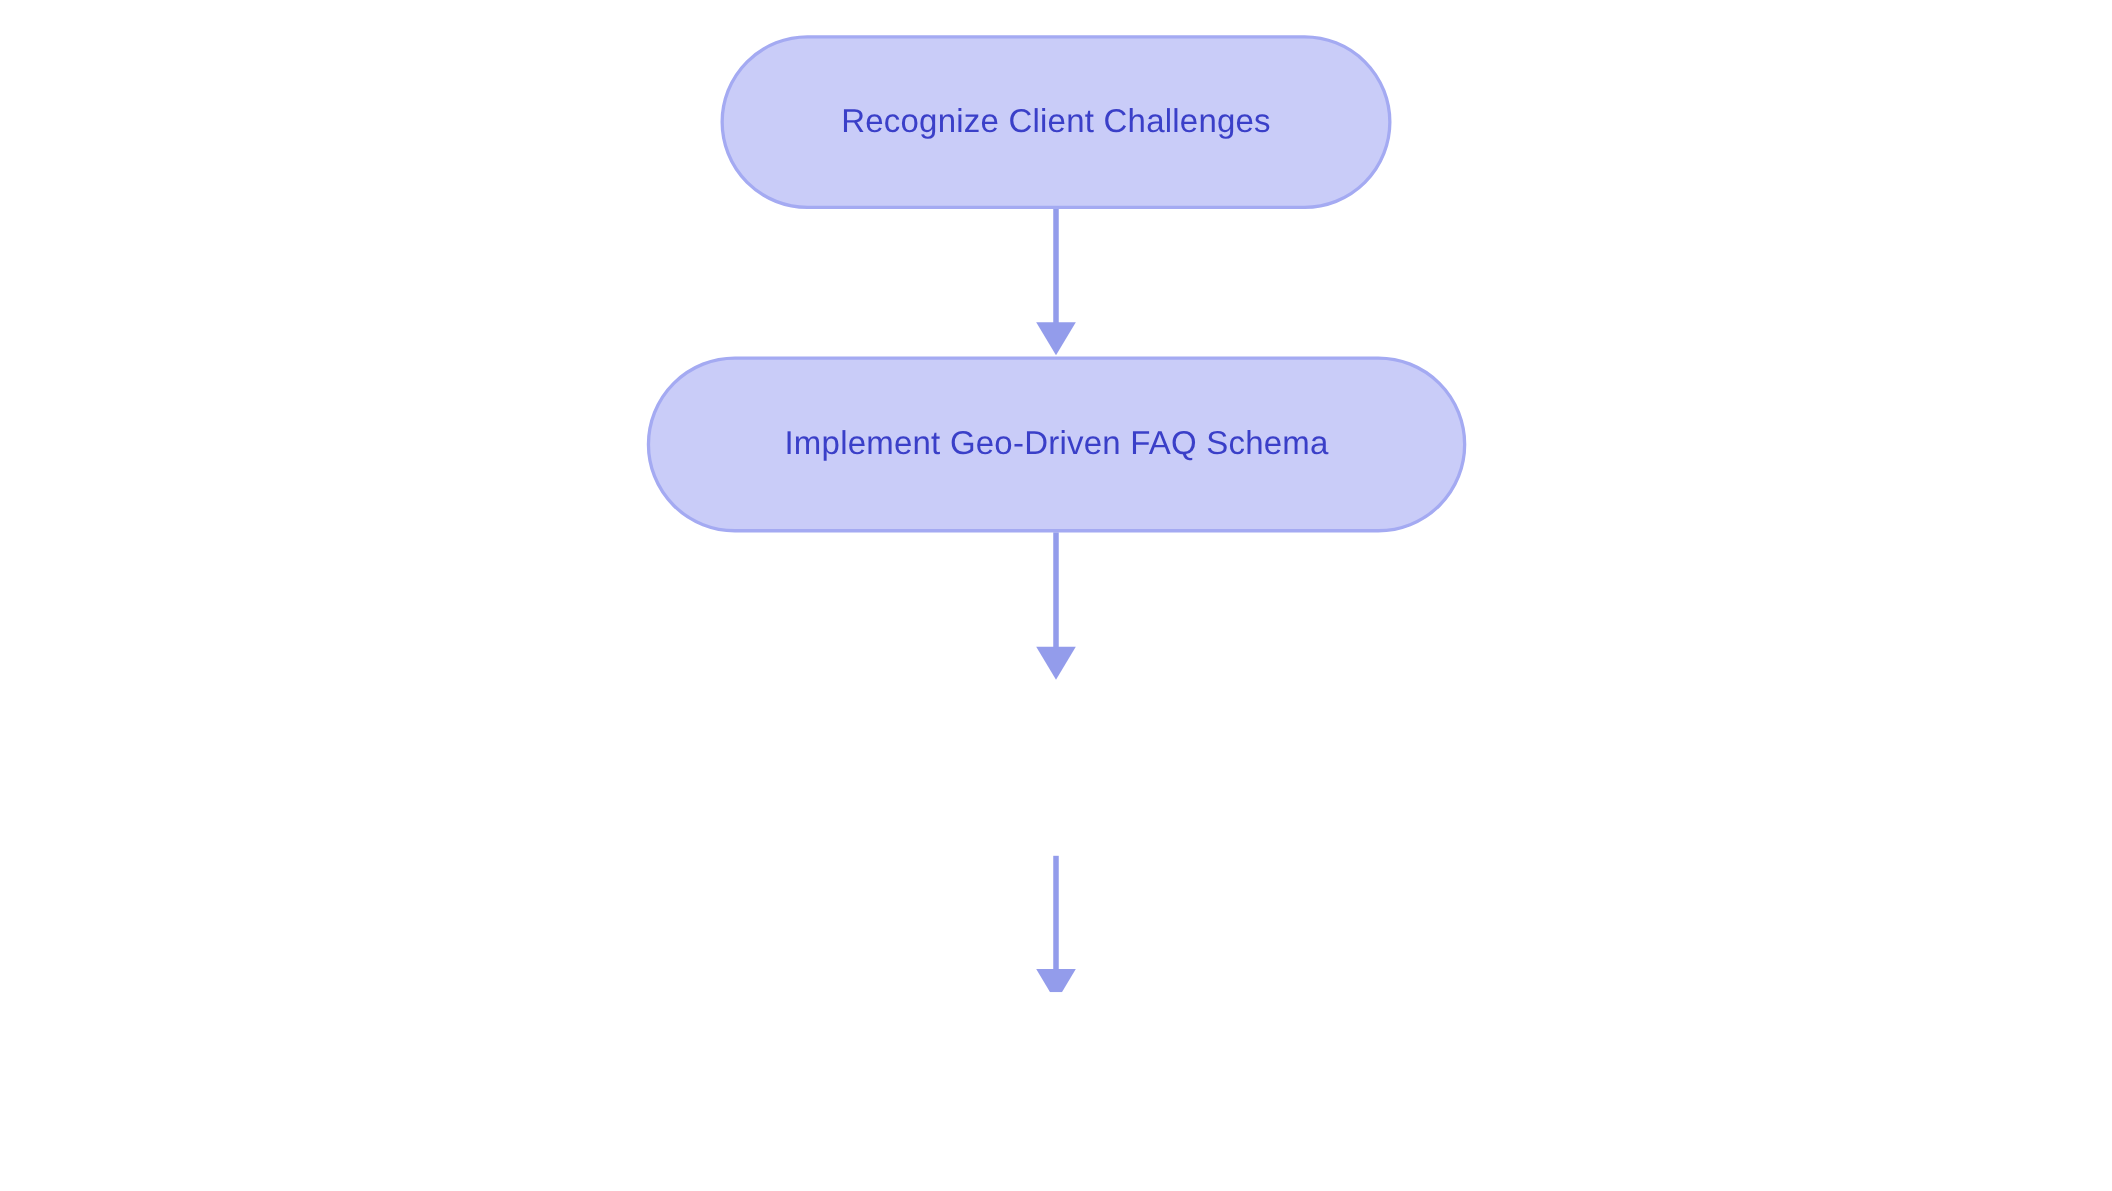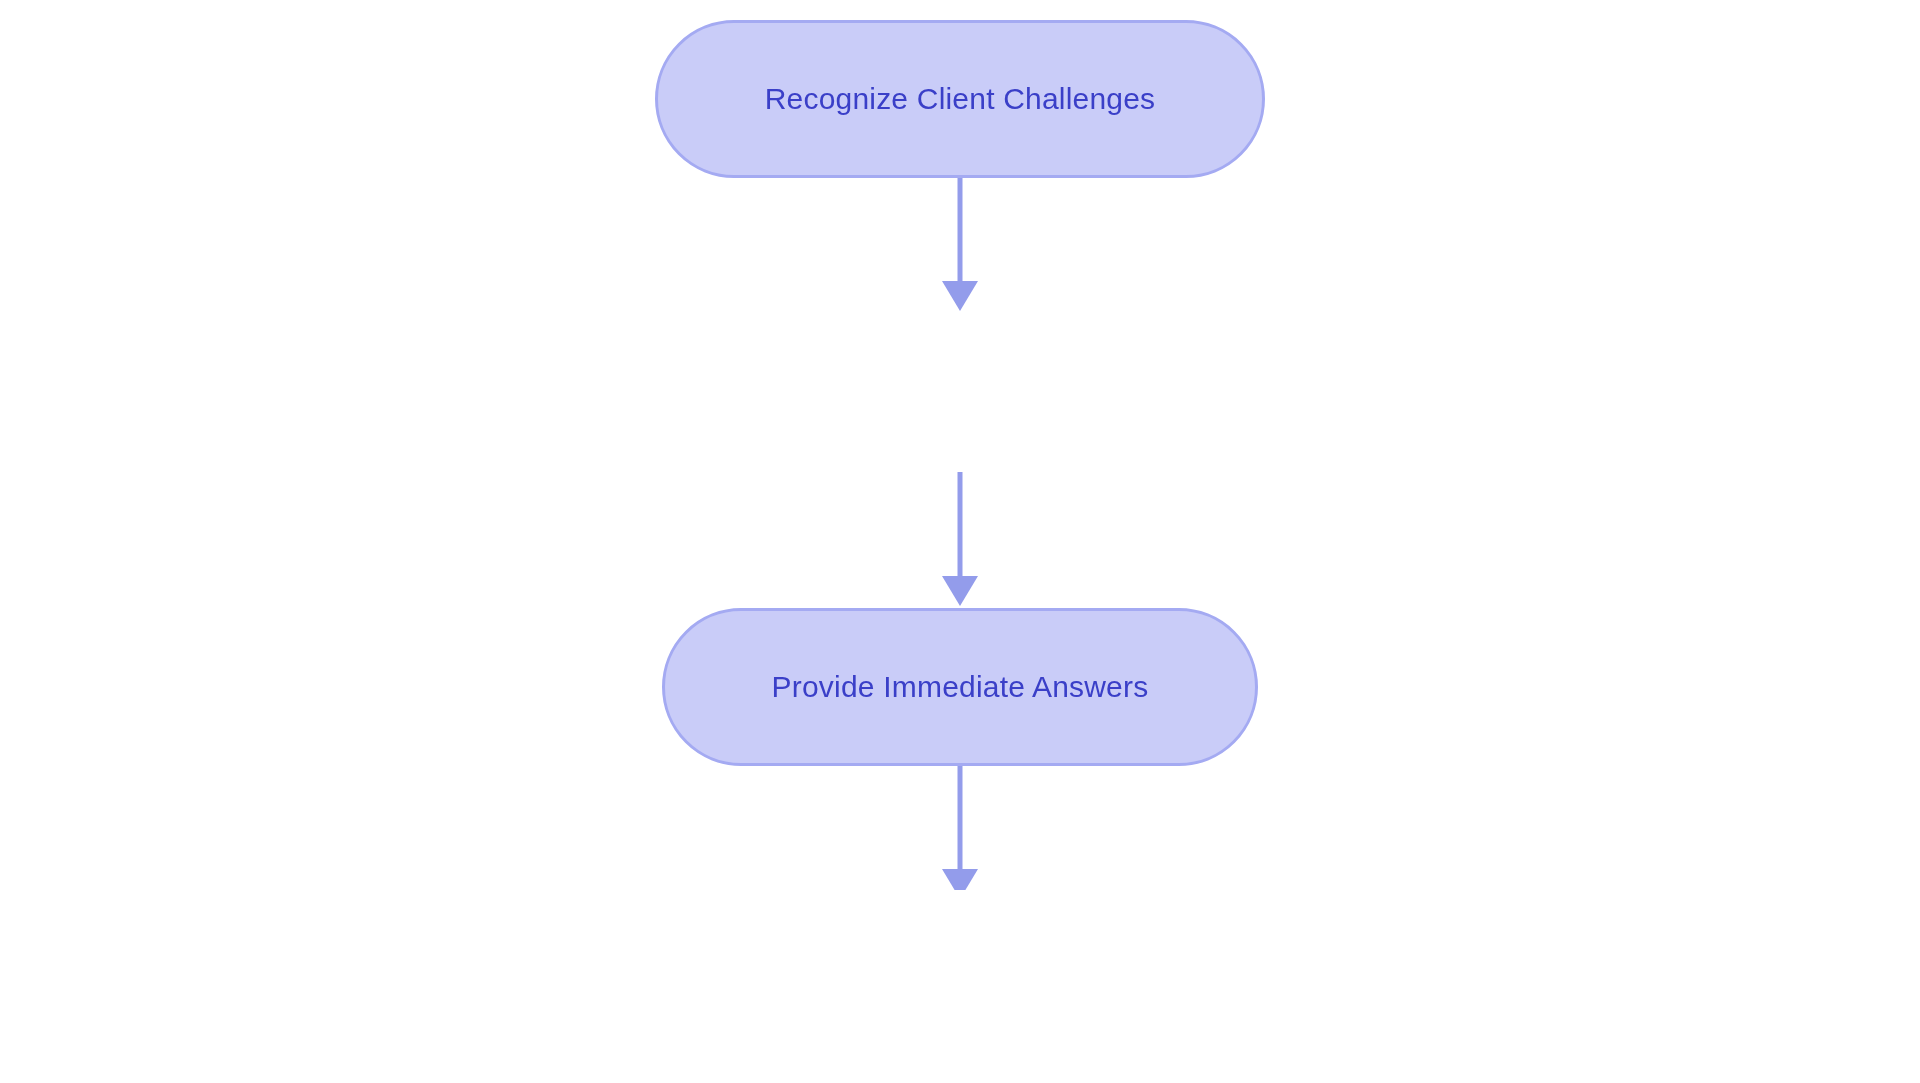--- a/index.html
+++ b/index.html
@@ -14,20 +14,21 @@
     padding:0;
     background:var(--background);
     font-family:"Liberation Sans", sans-serif;
   }
   .canvas{
     position:relative;
     width:1920px;
     height:890px;
     background:var(--background);
     overflow:hidden;
+    margin-top:12px;
   }
   .node{
     position:absolute;
     box-sizing:border-box;
     background:var(--node-fill);
     border:3px solid var(--node-border);
     border-radius:80px;
     display:flex;
     align-items:center;
     justify-content:center;
@@ -81,29 +82,29 @@
 
   <div class="node node-1">
     <span>Recognize Client Challenges</span>
   </div>
 
   <div class="arrow arrow-1">
     <div class="line"></div>
     <div class="head"></div>
   </div>
 
+  <div class="node node-2">
+    <span>Implement Geo-Driven FAQ Schema</span>
+  </div>
 
   <div class="arrow arrow-2">
     <div class="line"></div>
     <div class="head"></div>
   </div>
 
-  <div class="node node-3">
-    <span>Provide Immediate Answers</span>
-  </div>
 
   <div class="arrow arrow-3">
     <div class="line"></div>
     <div class="head"></div>
   </div>
 
 
 </div>
 
 </body></html>

